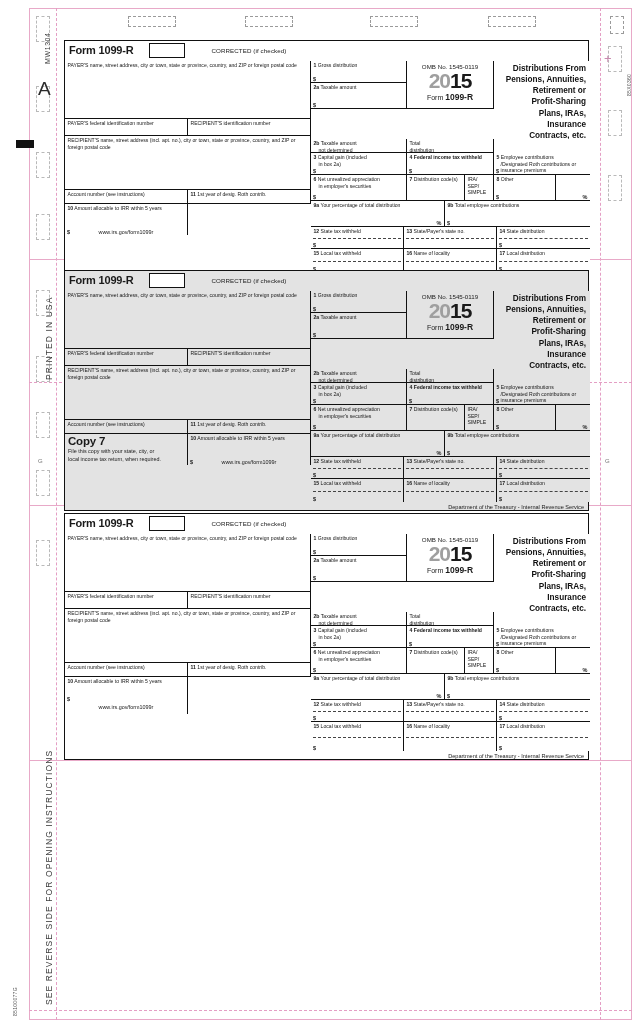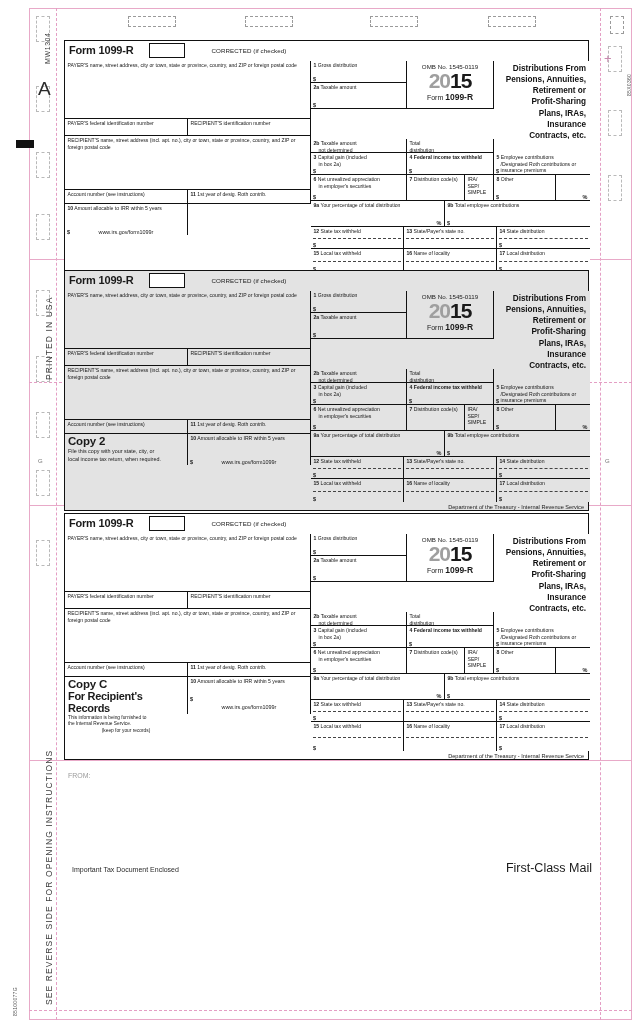--- a/index.html
+++ b/index.html
@@ -341,21 +341,21 @@
         <div class="row">
           <div class="lbox" style="width:123px; height:14px;">
             <div class="lbl">Account number (see instructions)</div>
           </div>
           <div class="lbox" style="width:123px; height:14px;">
             <div class="lbl"><span class="bnum">11</span> <span>1st year of desig. Roth contrib.</span></div>
           </div>
         </div>
         <div class="row">
           <div class="lbox nob" style="width:123px; height:31px; border-bottom:none;">
-            <div class="copyhead">Copy 2</div>
+            <div class="copyhead">Copy 7</div>
             <div class="copytxt c">File this copy with your state, city, or</div>
             <div class="copytxt c" style="padding-top:0">local income tax return, when required.</div>
           </div>
           <div class="lbox nob" style="width:123px; height:31px; border-bottom:none;">
             <div class="lbl"><span class="bnum">10</span> <span>Amount allocable to IRR within 5 years</span></div>
             <div class="dollar">$</div>
             <div class="url" style="position:absolute; bottom:0; left:0; right:0;">www.irs.gov/form1099r</div>
           </div>
         </div>
       </div>
@@ -517,27 +517,20 @@
         <div class="row">
           <div class="lbox" style="width:123px; height:14px;">
             <div class="lbl">Account number (see instructions)</div>
           </div>
           <div class="lbox" style="width:123px; height:14px;">
             <div class="lbl"><span class="bnum">11</span> <span>1st year of desig. Roth contrib.</span></div>
           </div>
         </div>
         <div class="row">
           <div class="lbox nob" style="width:123px; height:37px; border-bottom:none;">
-            <div class="copyhead">Copy C</div>
-            <div class="copysub">For Recipient's Records</div>
-            <div class="copytxt" style="font-size:4.8px;">This information is being furnished to</div>
-            <div class="copytxt" style="font-size:4.8px; padding-top:0;">the Internal Revenue Service.</div>
-            <div class="copytxt" style="font-size:4.8px; padding-top:0; text-align:center;">(keep for your records)</div>
-          </div>
-          <div class="lbox nob" style="width:123px; height:37px; border-bottom:none;">
             <div class="lbl"><span class="bnum">10</span> <span>Amount allocable to IRR within 5 years</span></div>
             <div class="dollar" style="bottom:12px;">$</div>
             <div class="url" style="position:absolute; bottom:4px; left:0; right:0;">www.irs.gov/form1099r</div>
           </div>
         </div>
       </div>
 
       <div style="width:279px;">
         <div class="row">
           <div style="width:96px;">
@@ -655,19 +648,14 @@
             <div class="lbl"><span class="bnum">17</span> <span>Local distribution</span></div>
             <div class="dollar">$</div>
             <div class="dash"></div>
           </div>
         </div>
       </div>
     </div>
     <div class="treas">Department of the Treasury - Internal Revenue Service</div>
   </div>
 
-  <div class="panel" style="left:64px; top:768px; width:536px; height:242px;">
-    <div class="fromlbl" style="left:4px; top:4px;">FROM:</div>
-    <div class="itde" style="left:8px; top:98px;">Important Tax Document Enclosed</div>
-    <div class="fcm" style="right:8px; top:93px;">First-Class Mail</div>
-  </div>
 
 </div>
 
 </body></html>

